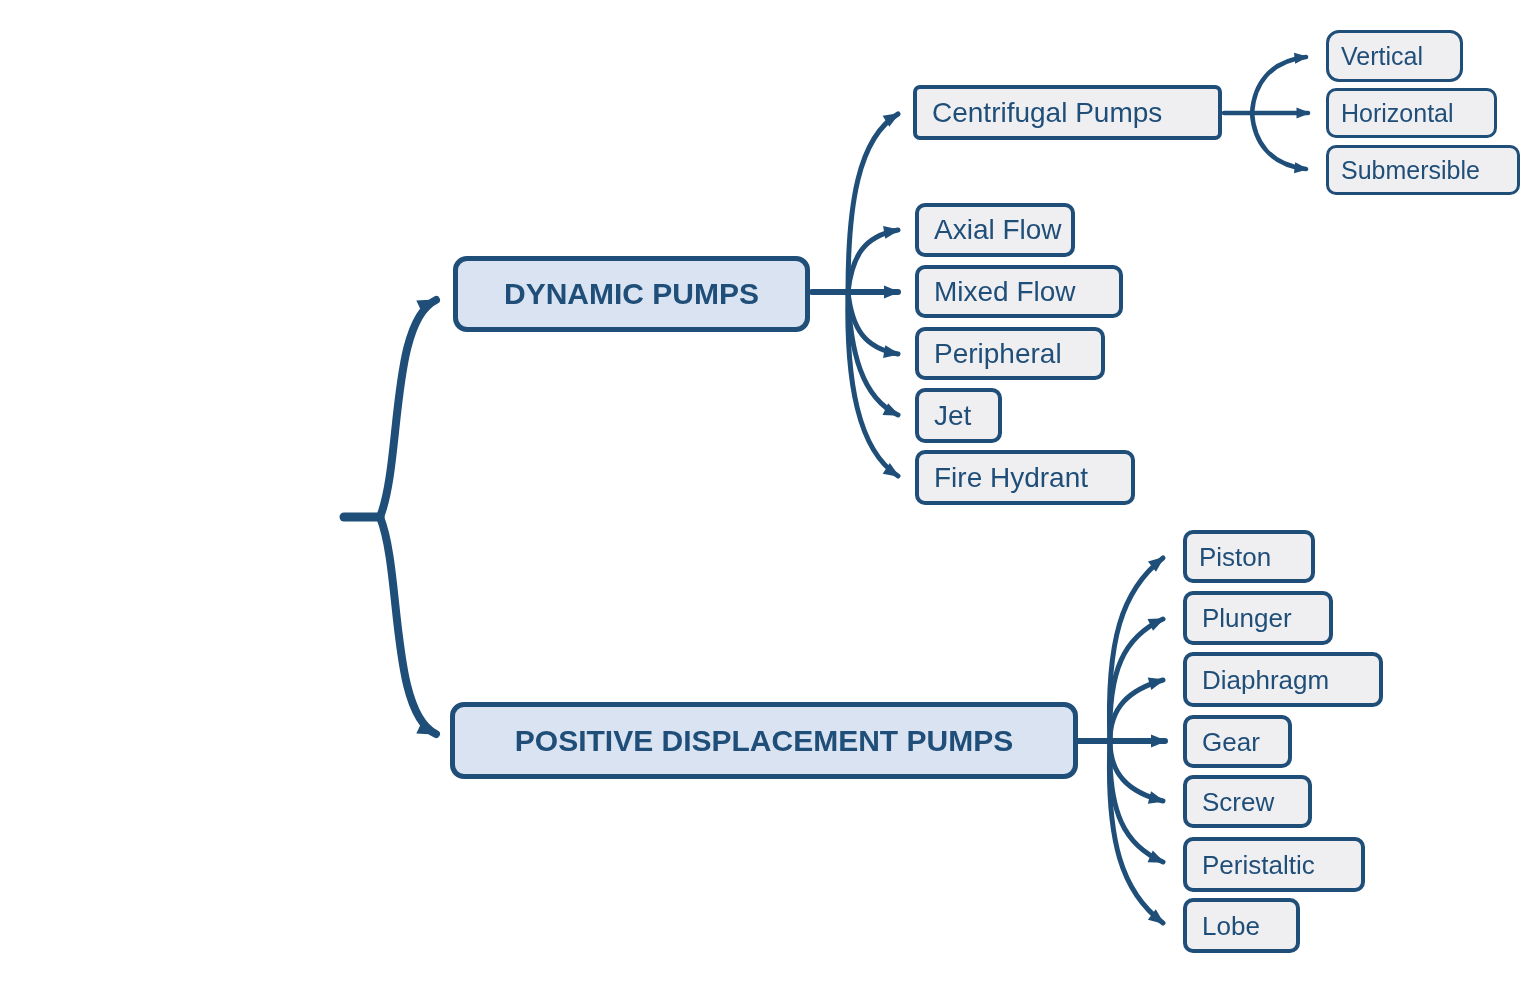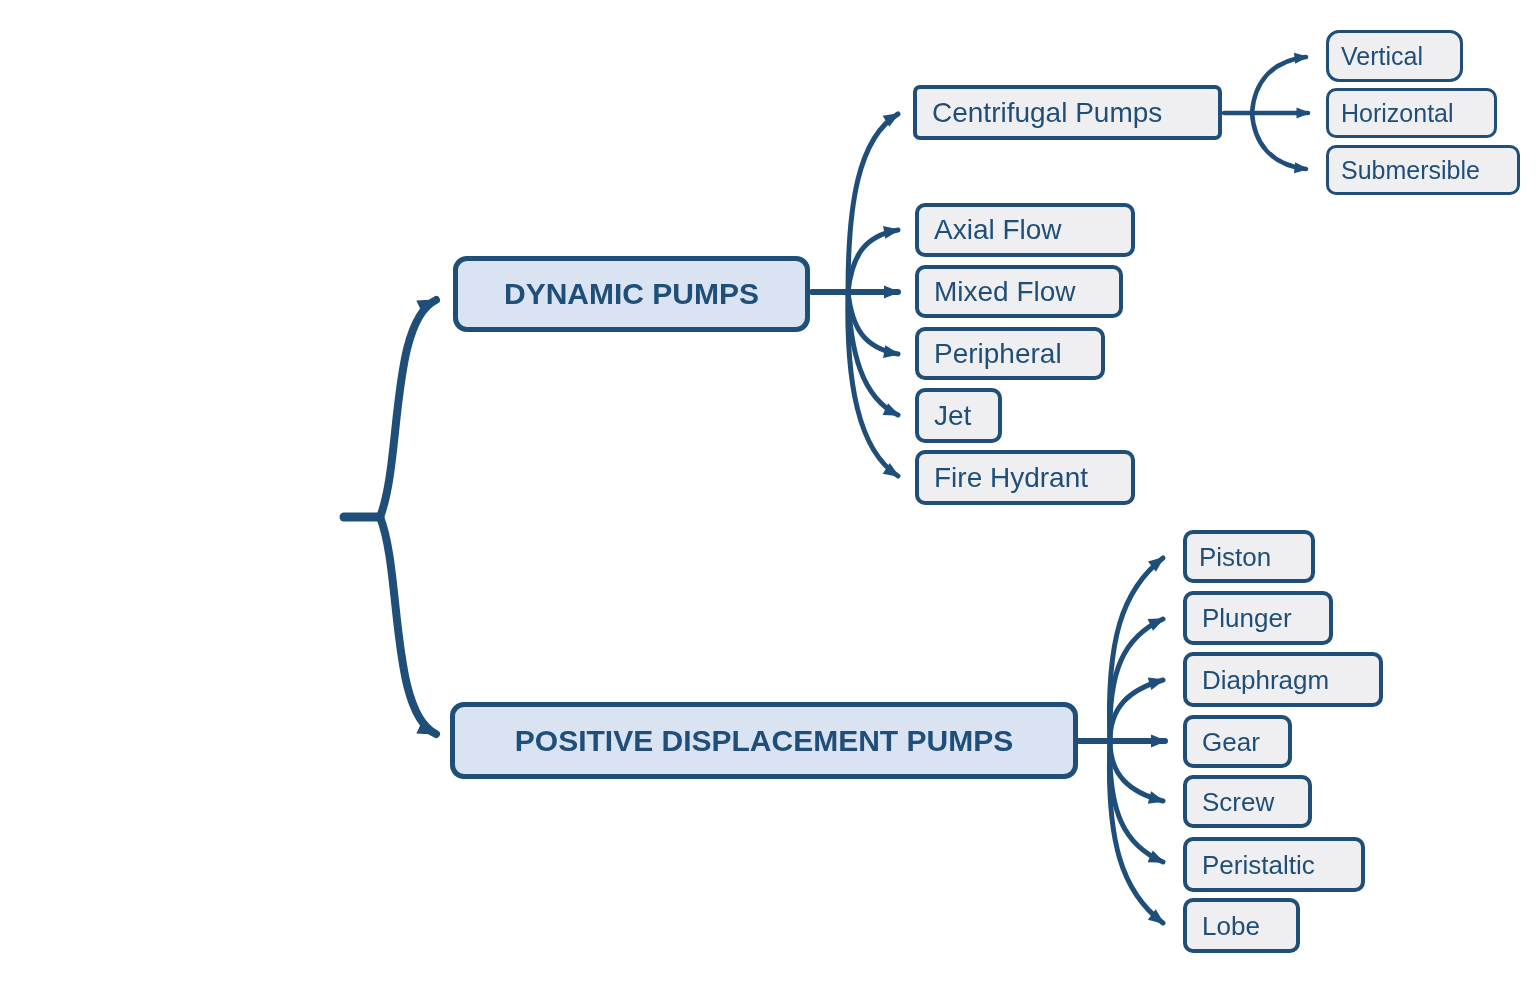--- a/index.html
+++ b/index.html
@@ -80,21 +80,21 @@
     </g>
   </svg>
 
 
   <div class="node blue l1" style="left:453px; top:256px; width:357px; height:76px;">DYNAMIC PUMPS</div>
 
   <div class="node blue l1" style="left:450px; top:702px; width:628px; height:77px;">POSITIVE DISPLACEMENT PUMPS</div>
 
   <div class="node" style="left:913px; top:85px; width:309px; height:55px;border-radius:7px;">Centrifugal Pumps</div>
 
-  <div class="node" style="left:915px; top:203px; width:220px; height:54px;">Axial Flow</div>
+  <div class="node" style="left:915px; top:203px; width:160px; height:54px;">Axial Flow</div>
 
   <div class="node" style="left:915px; top:265px; width:208px; height:53px;">Mixed Flow</div>
 
   <div class="node" style="left:915px; top:327px; width:190px; height:53px;">Peripheral</div>
 
   <div class="node" style="left:915px; top:388px; width:87px; height:55px;">Jet</div>
 
   <div class="node" style="left:915px; top:450px; width:220px; height:55px;">Fire Hydrant</div>
 
   <div class="node l3" style="left:1326px; top:30px; width:137px; height:52px;border-radius:13px;">Vertical</div>

